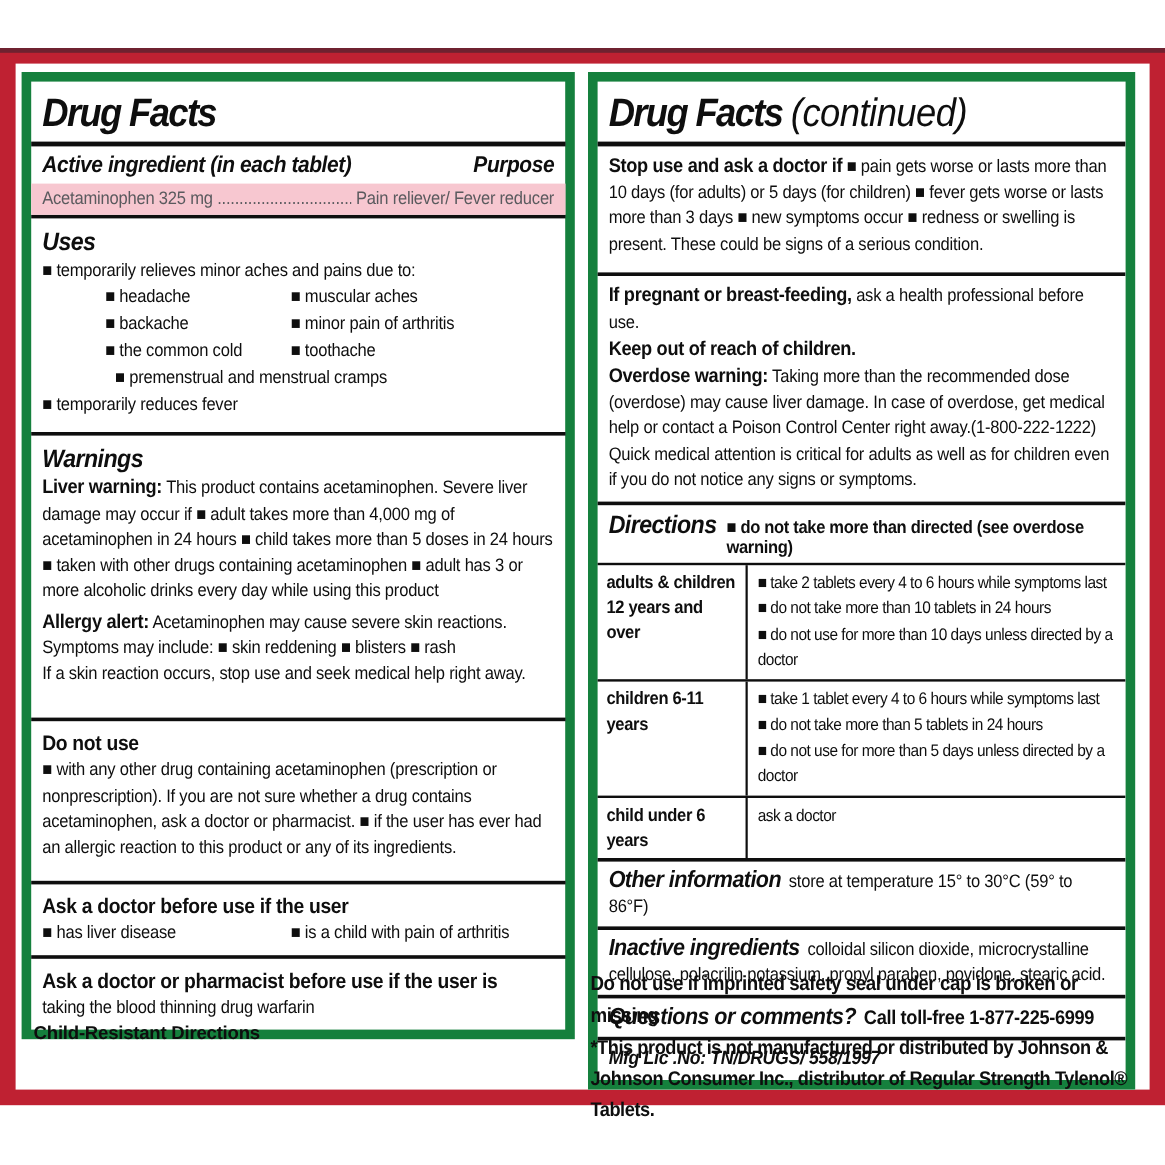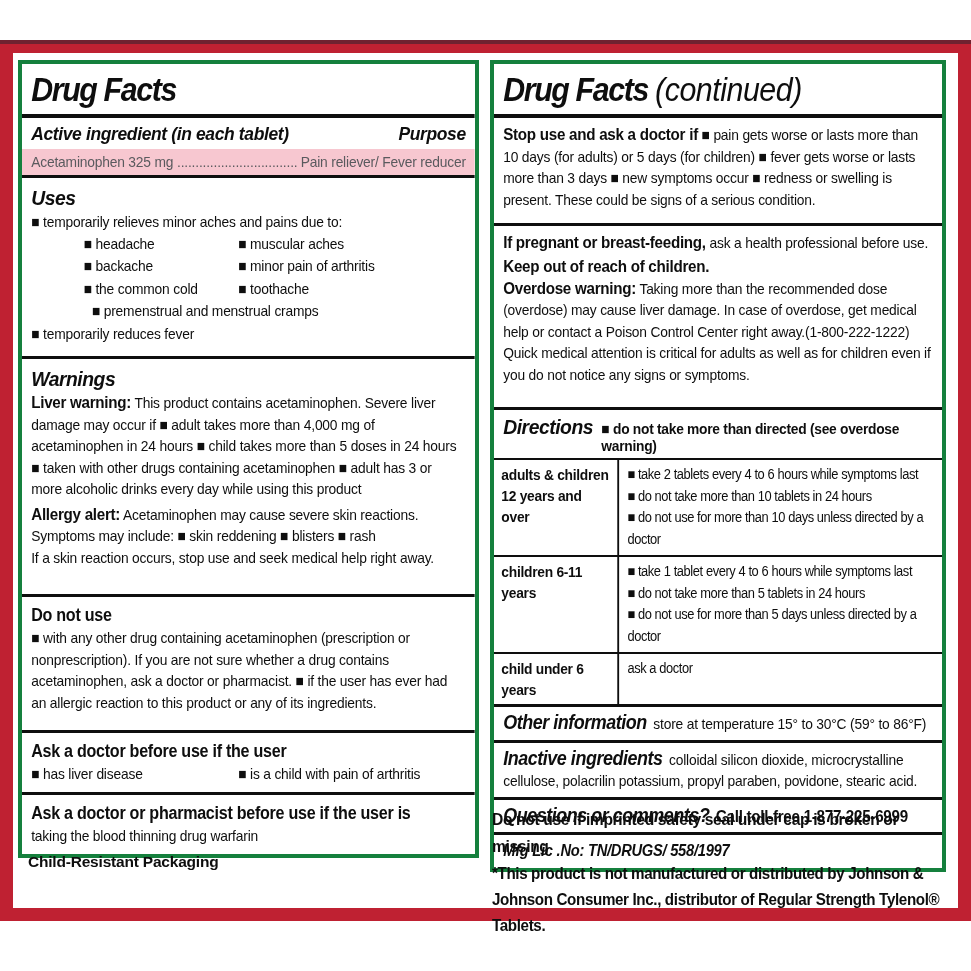--- a/index.html
+++ b/index.html
@@ -7,21 +7,21 @@
     width:971px;height:971px;position:relative;background:#ffffff;
     font-family:"Liberation Sans",sans-serif;color:#0e0e0e;
     -webkit-font-smoothing:antialiased;
   }
   
   .frame{position:absolute;left:0;top:40px;width:971px;height:881px;box-sizing:border-box;
     border:13px solid #bf2132;background:#ffffff;}
   .frame-darkline{position:absolute;left:0;top:40px;width:971px;height:4px;background:#6f2230;}
 
   
-  .box{position:absolute;box-sizing:border-box;border:4px solid #15803d;background:#fff;overflow:visible;}
+  .box{position:absolute;box-sizing:border-box;border:8px solid #15803d;background:#fff;overflow:visible;}
   .box-left{left:18px;top:60px;width:461px;min-height:783px;}
   .box-right{left:490px;top:60px;width:456px;min-height:735px;}
 
   
   .squeeze{transform:scaleX(0.92);transform-origin:0 0;width:108.7%;}
 
   .sec{padding:6px 10px 7px;border-bottom:3px solid #0e0e0e;}
   .sec.noline{border-bottom:none;}
   .title-sec{padding:5px 10px 3px;border-bottom:4px solid #0e0e0e;}
 
@@ -124,21 +124,21 @@
     </div>
 
     <div class="sec noline">
       <div class="subhead">Ask a doctor or pharmacist before use if the user is</div>
       <div class="body">taking the blood thinning drug warfarin</div>
     </div>
 
   </div>
 </div>
 
-<div class="footnote-left">Child-Resistant Packaging</div>
+<div class="footnote-left">Child-Resistant Directions</div>
 
 <div class="box box-right">
   <div class="squeeze">
 
     <div class="sec title-sec">
       <span class="bigtitle"><span>Drug Facts</span> <span class="cont">(continued)</span></span>
     </div>
 
     <div class="sec" style="min-height:92px;">
       <div class="body"><b class="runin">Stop use and ask a doctor if</b> <span>■ pain gets worse or lasts more than 10 days (for adults) or 5 days (for children) ■ fever gets worse or lasts more than 3 days ■ new symptoms occur ■ redness or swelling is present. These could be signs of a serious condition.</span></div>

